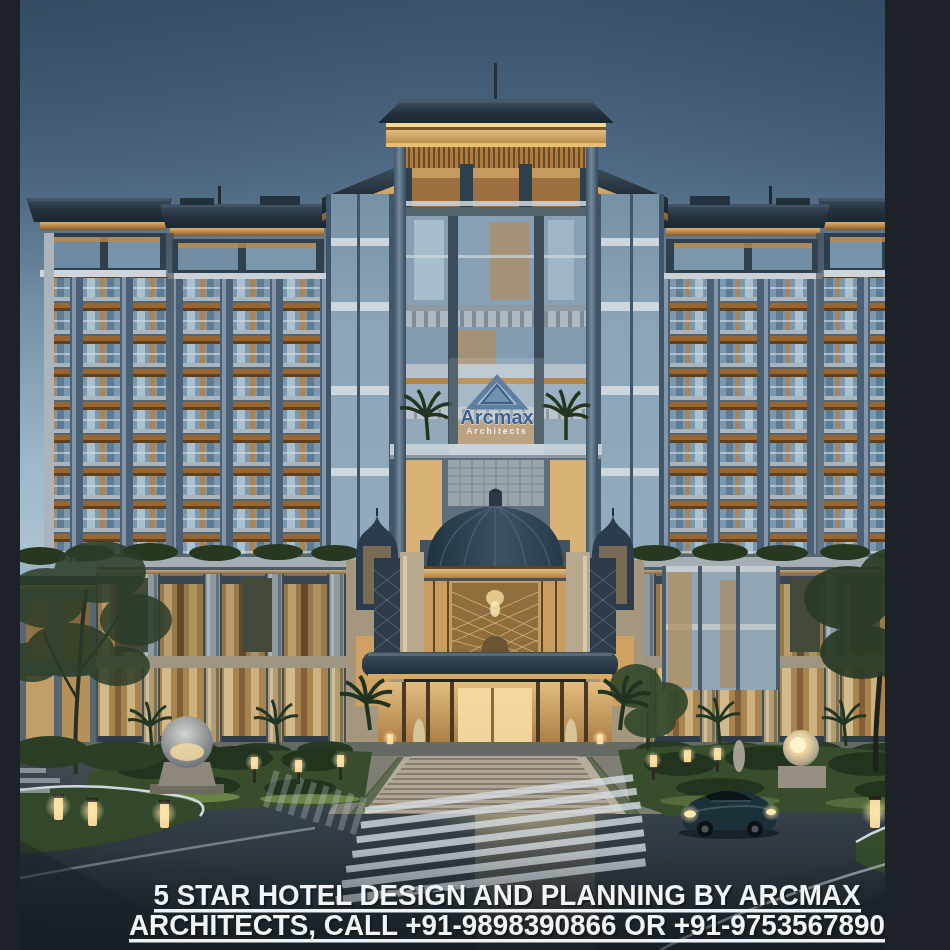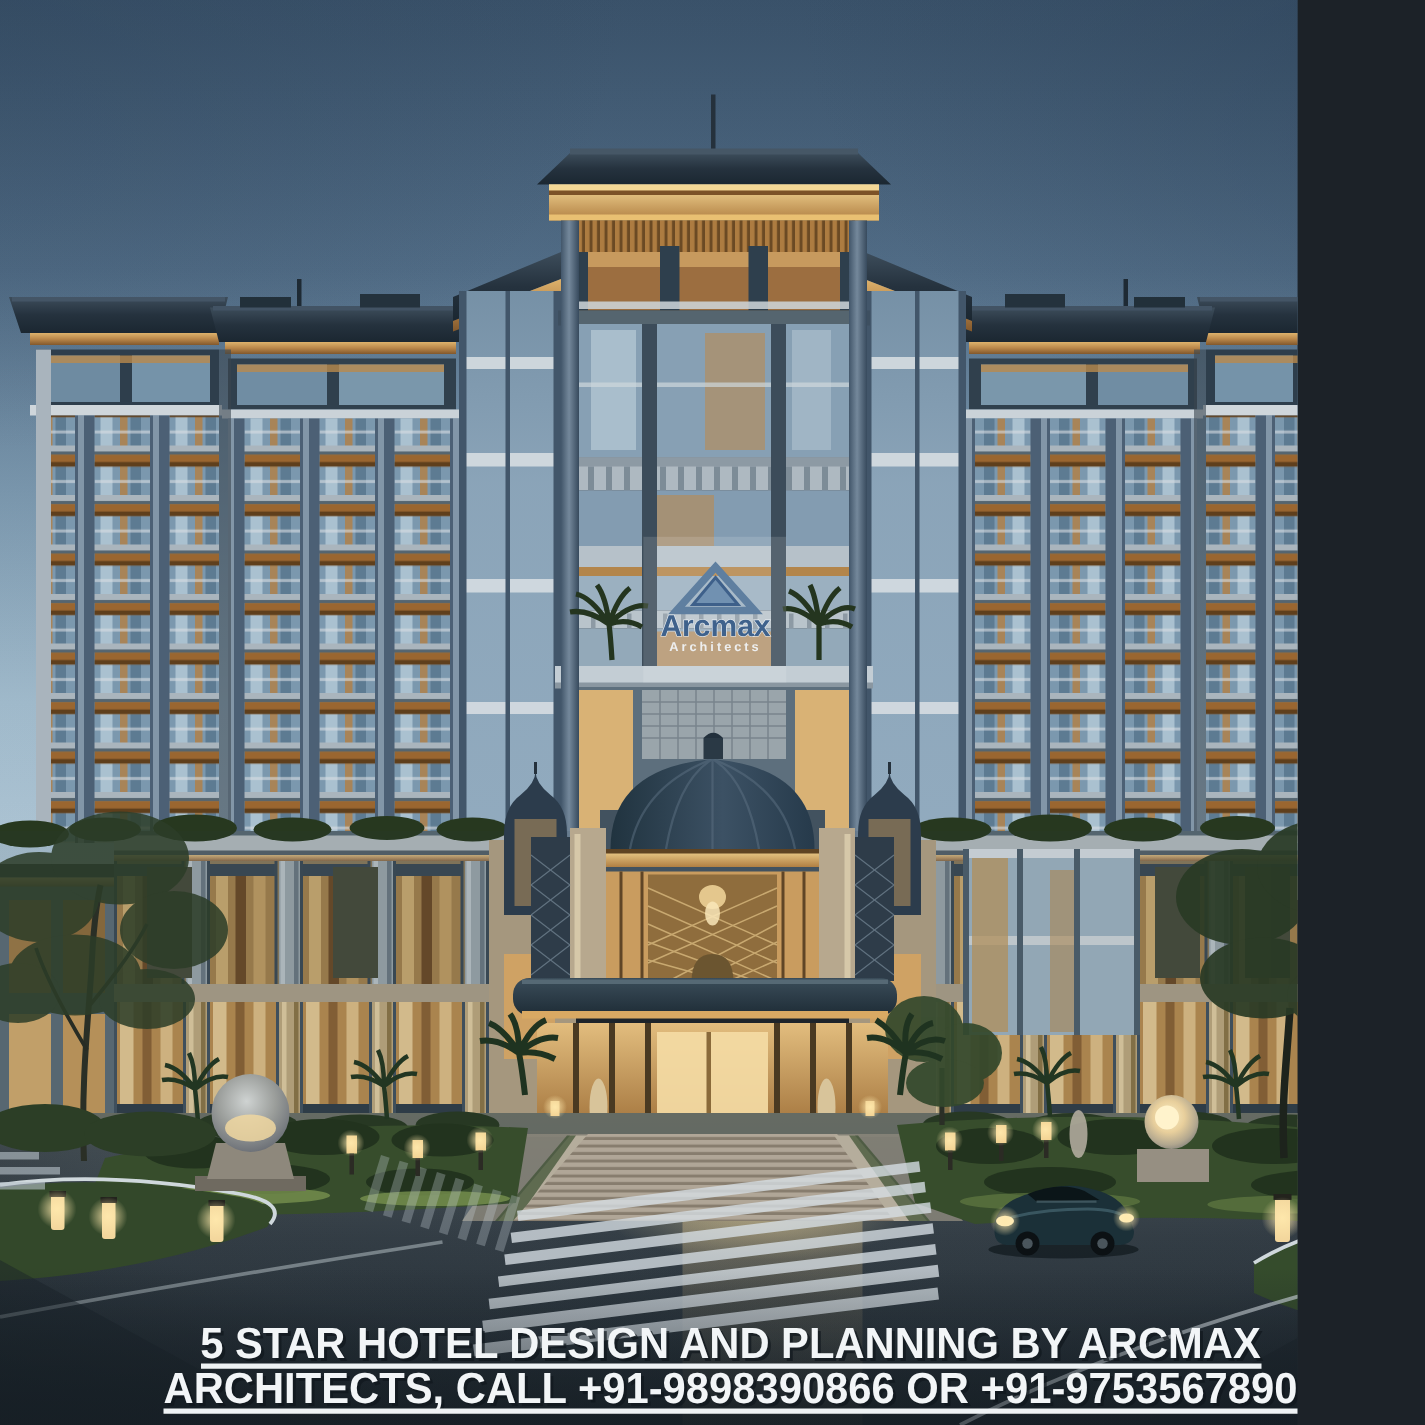--- a/index.html
+++ b/index.html
@@ -1,15 +1,15 @@
 <!DOCTYPE html>
 <html><head><meta charset="utf-8">
 <style>
 html,body{margin:0;padding:0;background:#1c2228;}
-#page{position:relative;width:865px;height:950px;overflow:hidden;font-family:"Liberation Sans",sans-serif;}
+#page{position:relative;width:865px;height:950px;overflow:hidden;font-family:"Liberation Sans",sans-serif;padding-left:20px;}
 </style></head>
 <body>
 <div id="page">
 <svg width="950" height="950" viewBox="0 0 950 950" xmlns="http://www.w3.org/2000/svg">
 <defs>
 <linearGradient id="skyG" x1="0" y1="0" x2="0" y2="1">
 <stop offset="0" stop-color="#3d566e"></stop>
           <stop offset="0.3" stop-color="#55718b"></stop>
 <stop offset="0.55" stop-color="#7d9ab0"></stop>
           <stop offset="0.78" stop-color="#a2bccd"></stop>

